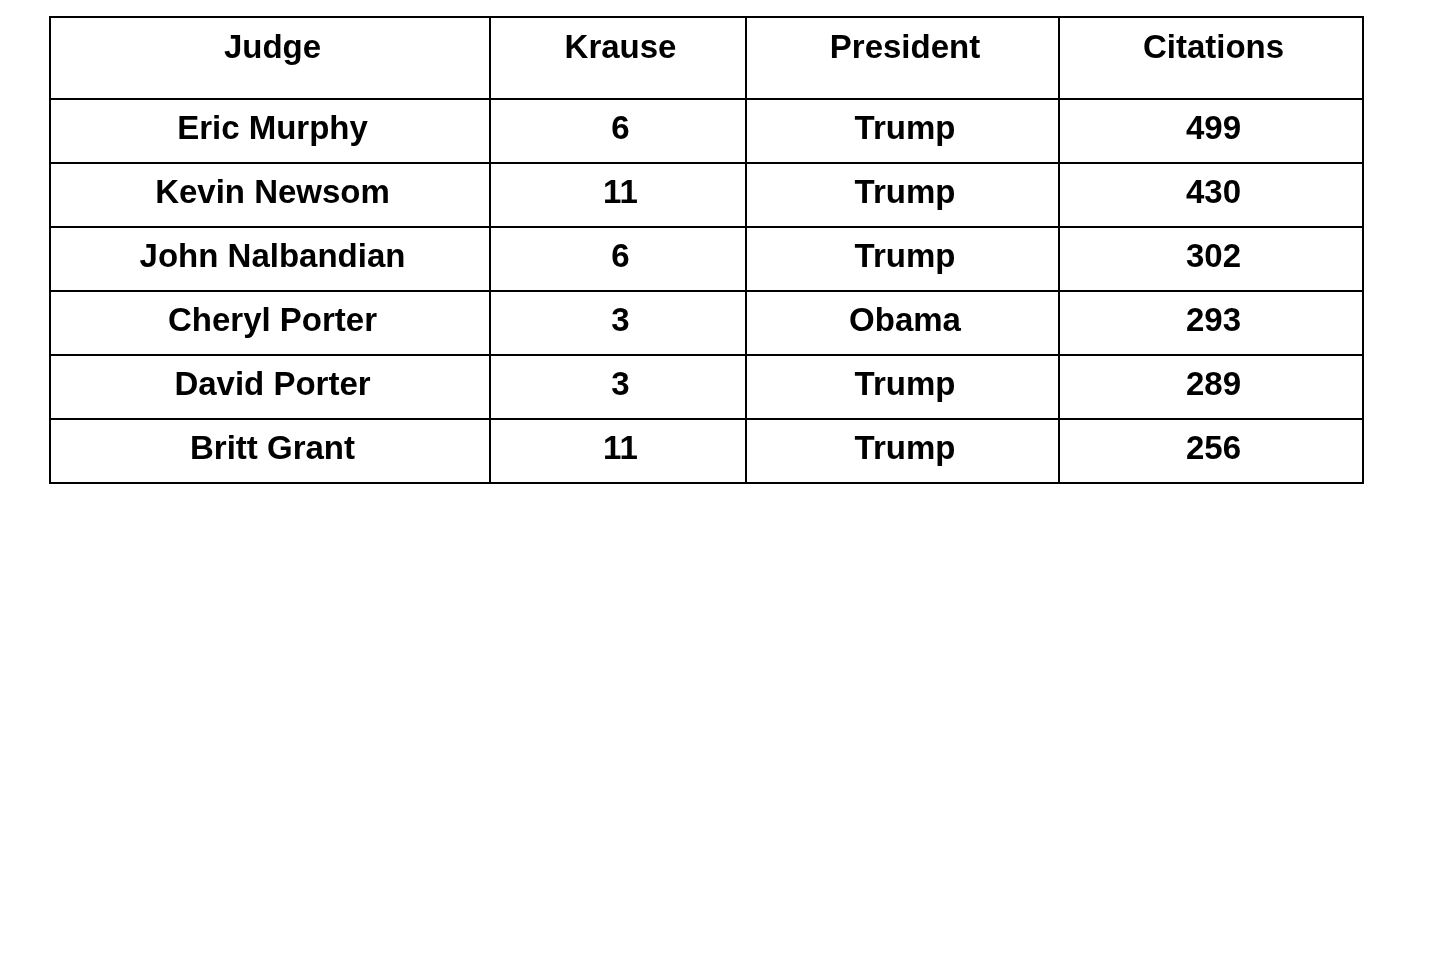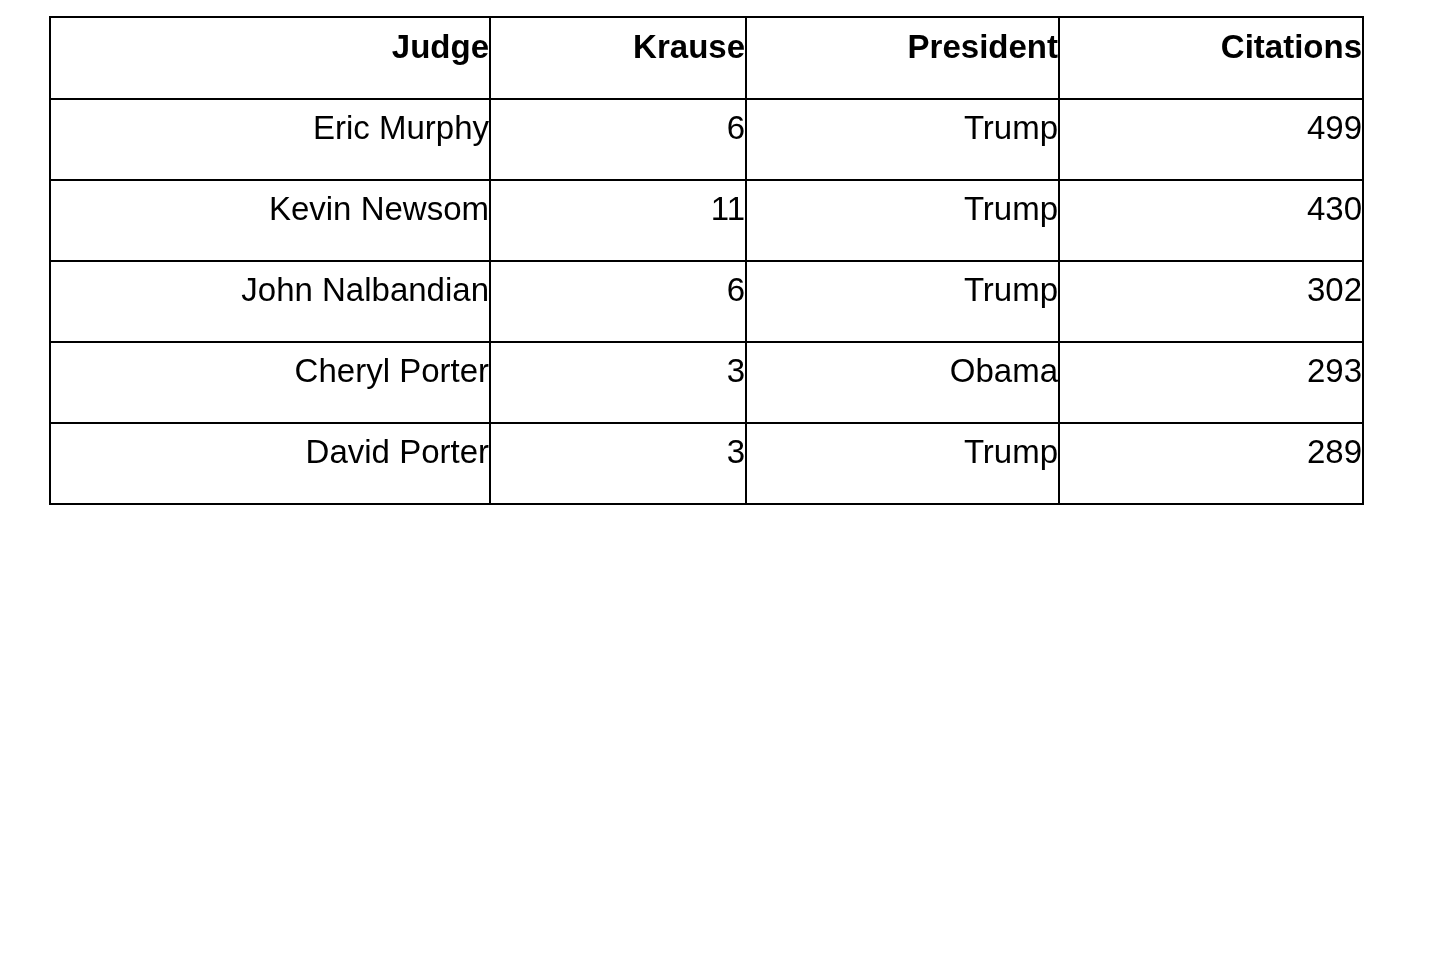--- a/index.html
+++ b/index.html
@@ -26,36 +26,36 @@
     table.data-table col.c1 { width: 440px; }
     table.data-table col.c2 { width: 256px; }
     table.data-table col.c3 { width: 313px; }
     table.data-table col.c4 { width: 304px; }
     table.data-table th,
     table.data-table td {
       border: 2px solid #000000;
       height: 78px;
       padding: 11px 0 0 5px;
       vertical-align: top;
-      text-align: right;
+      text-align: center;
       font-size: 33px;
       line-height: 58px;
       box-sizing: border-box;
       white-space: nowrap;
       overflow: hidden;
     }
     table.data-table th {
       font-weight: bold;
       height: 82px;
       padding-top: 2px;
       line-height: 54px;
     }
     table.data-table td {
-      font-weight: normal;
-      height: 81px;
+      font-weight: bold;
+      height: 64px;
       padding-top: 0;
       line-height: 56px;
     }
   </style>
 </head>
 <body>
 
 <table class="data-table">
   <colgroup>
     <col class="c1">
@@ -95,14 +95,20 @@
       <td>3</td>
       <td>Obama</td>
       <td>293</td>
     </tr>
     <tr>
       <td>David Porter</td>
       <td>3</td>
       <td>Trump</td>
       <td>289</td>
     </tr>
+    <tr>
+      <td>Britt Grant</td>
+      <td>11</td>
+      <td>Trump</td>
+      <td>256</td>
+    </tr>
   </tbody>
 </table>
 
 </body></html>

